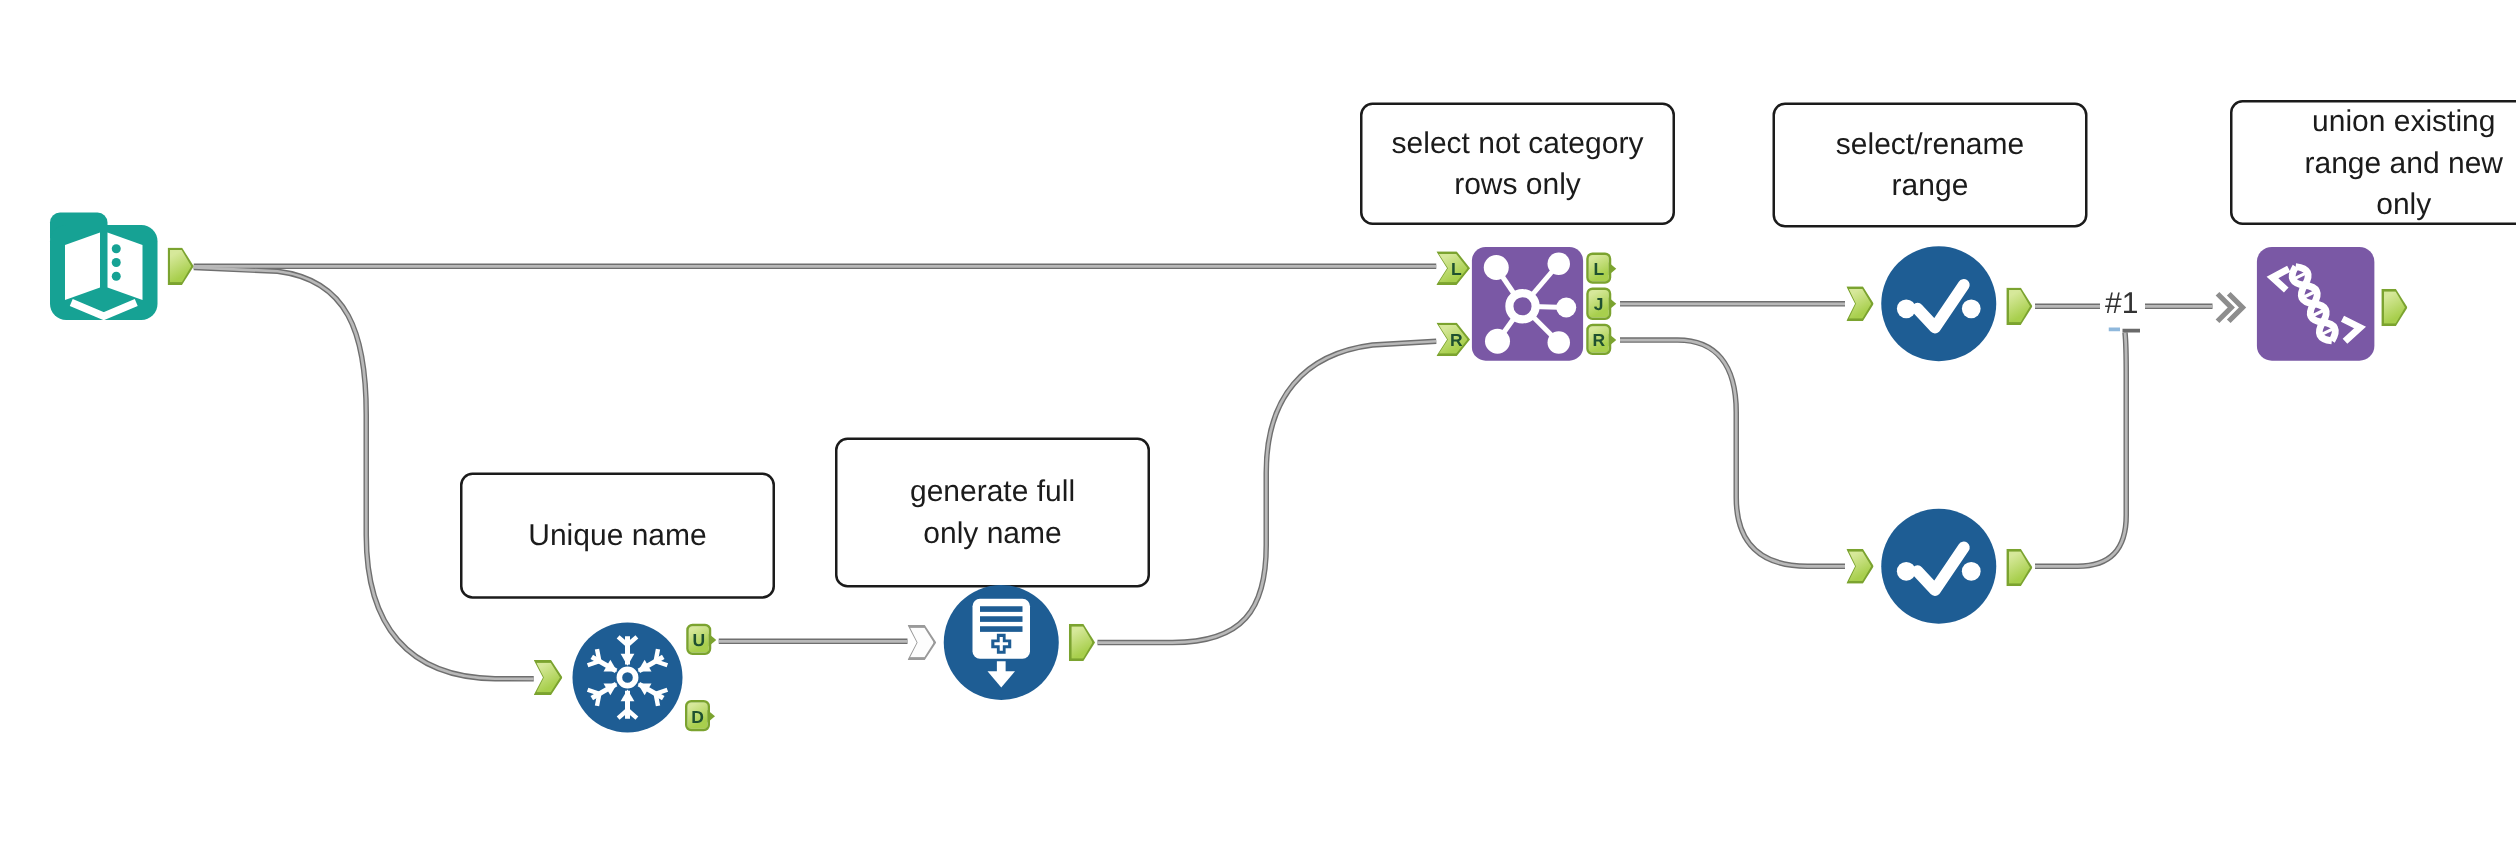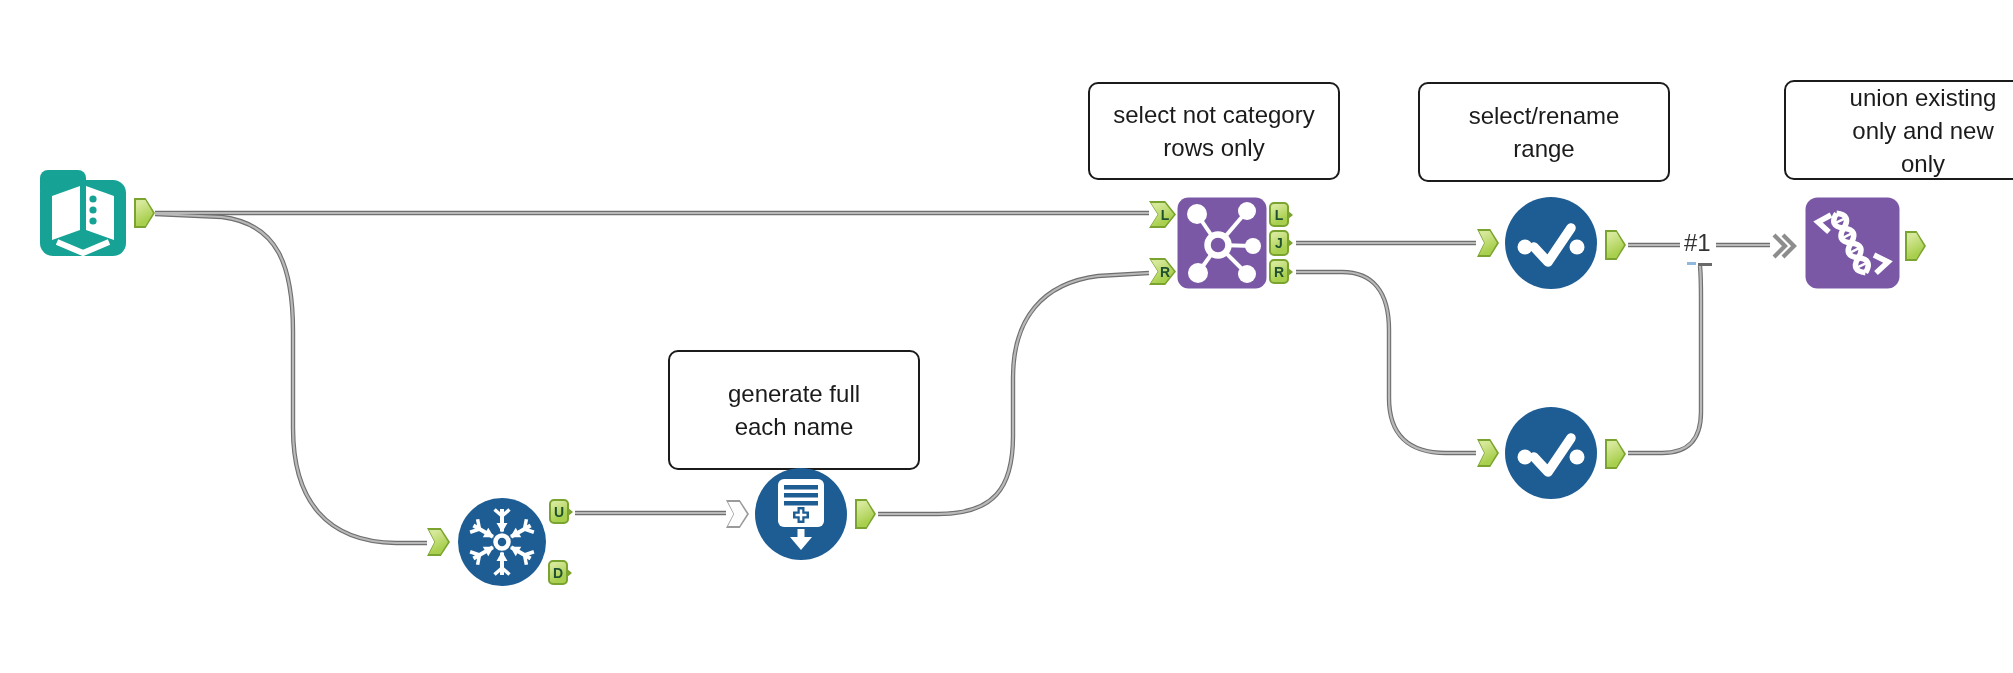--- a/index.html
+++ b/index.html
@@ -81,35 +81,38 @@
       <use href="#w3"></use>
       <use href="#w4"></use>
       <use href="#w5"></use>
       <use href="#w6"></use>
       <use href="#w7a"></use>
       <use href="#w7b"></use>
       <use href="#w8"></use>
     </g>
   </svg>
 
+  <div class="note" style="left:368px;top:378px;width:252px;height:101px">
+    <span>Unique name</span>
+  </div>
   <div class="note" style="left:668px;top:350px;width:252px;height:120px">
     <span>generate full</span>
-    <span>each name</span>
+    <span>only name</span>
   </div>
   <div class="note" style="left:1088px;top:82px;width:252px;height:98px">
     <span>select not category</span>
     <span>rows only</span>
   </div>
   <div class="note" style="left:1418px;top:82px;width:252px;height:100px">
     <span>select/rename</span>
     <span>range</span>
   </div>
   <div class="note" style="left:1784px;top:80px;width:278px;height:100px">
     <span>union existing</span>
-    <span>only and new</span>
+    <span>range and new</span>
     <span>only</span>
   </div>
 
   <div class="node" style="left:38px;top:168px;width:90px;height:90px">
     <svg width="90" height="90" viewBox="0 0 90 90">
       <rect x="2" y="2" width="46" height="28" rx="8" fill="var(--teal,#16A294)"></rect>
       <rect x="2" y="12" width="86" height="76" rx="13" fill="var(--teal,#16A294)"></rect>
       <path d="M14 28 L42 18 V62 L14 72 Z" fill="#fff"></path>
       <path d="M76 28 L48 18 V62 L76 72 Z" fill="#fff"></path>
       <circle cx="55" cy="31" r="3.6" fill="var(--teal,#16A294)"></circle>

